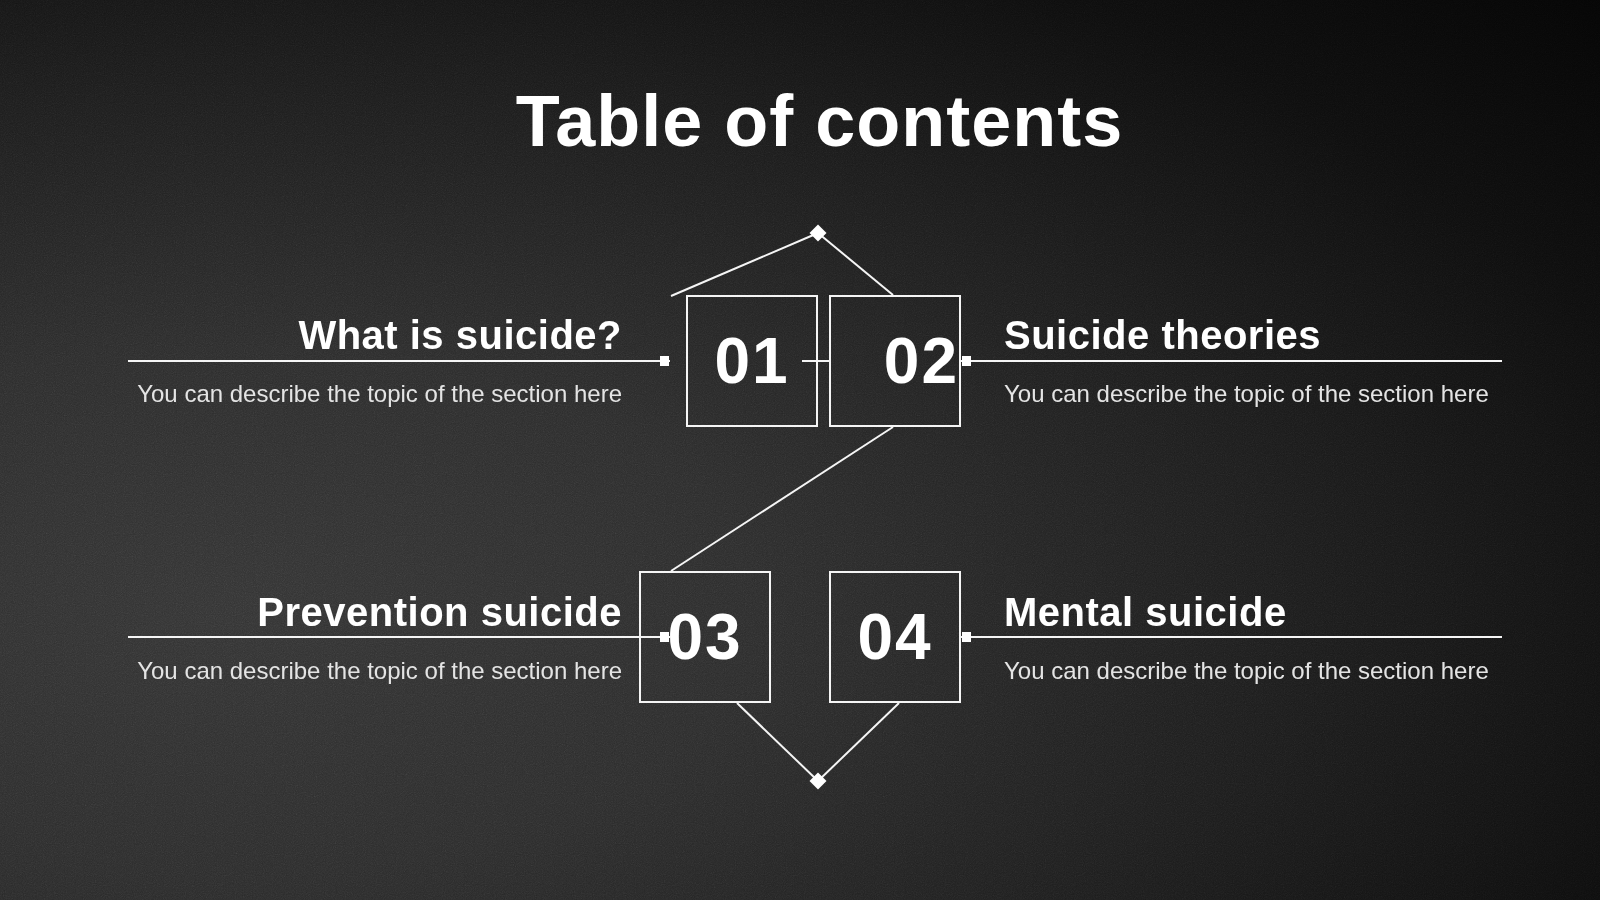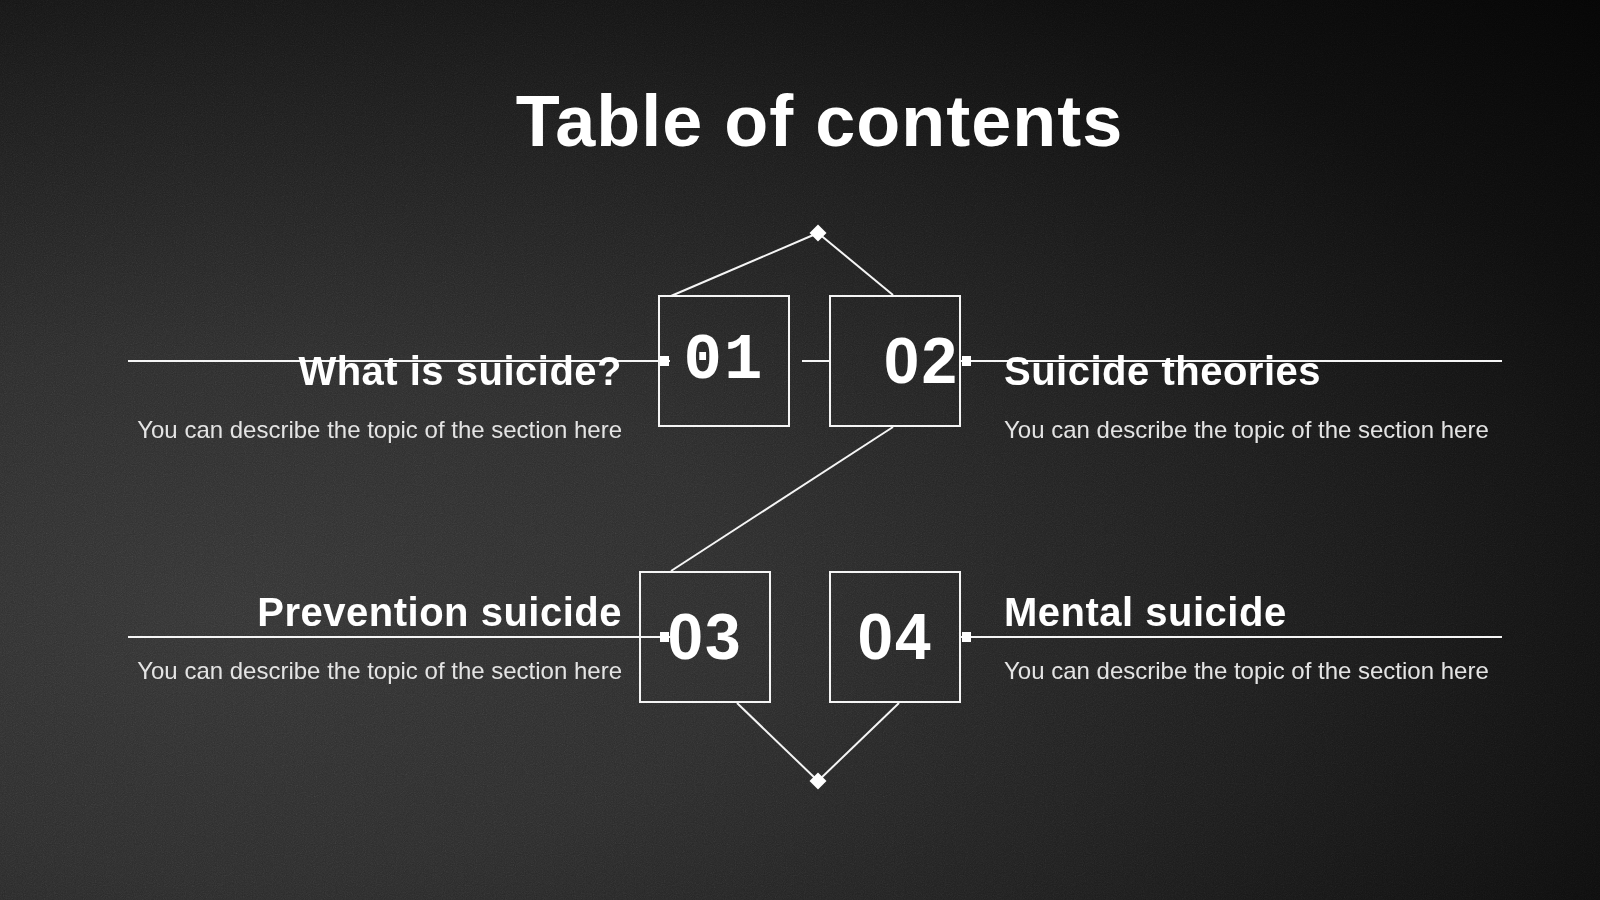--- a/index.html
+++ b/index.html
@@ -23,37 +23,37 @@
     padding-left: 39px;
   }
   .connectors { position: absolute; inset: 0; }
   .num-box {
     position: absolute; width: 132px; height: 132px; box-sizing: border-box;
     border: 2px solid #f5f5f5; display: flex; align-items: center; justify-content: center;
   }
   .num-box .num {
     color: #ffffff; font-size: 64px; font-weight: 700; letter-spacing: 2px; line-height: 1;
   }
-  .box-01 { left: 658px; top: 295px; font-family: Liberation Mono, monospace; }
+  .box-01 { left: 686px; top: 295px; }
   .box-02 { left: 829px; top: 295px; justify-content: flex-end; }
   .box-03 { left: 639px; top: 571px; }
   .box-04 { left: 829px; top: 571px; }
   .section-text { position: absolute; width: 500px; }
   .section-text.align-right { text-align: right; }
   .section-text.align-left { text-align: left; }
   .section-text .heading {
     margin: 0 0 17px 0; color: #ffffff;
     font-size: 40px; line-height: 46px; font-weight: 700; letter-spacing: 0.5px;
   }
   .section-text .desc {
     margin: 0; color: #e4e4e4;
     font-size: 24px; line-height: 37px; font-weight: 400;
   }
-  .sec-1 { left: 122px;  top: 312px; margin-top: 36px; }
-  .sec-2 { left: 1004px; top: 312px; margin-top: 36px; }
+  .sec-1 { left: 122px;  top: 312px; }
+  .sec-2 { left: 1004px; top: 312px; }
   .sec-3 { left: 122px;  top: 589px; }
   .sec-4 { left: 1004px; top: 589px; }
 </style>
 </head>
 <body>
 
 <div class="slide">
 
   <svg class="grain" width="1600" height="900" aria-hidden="true">
     <filter id="grainF">

